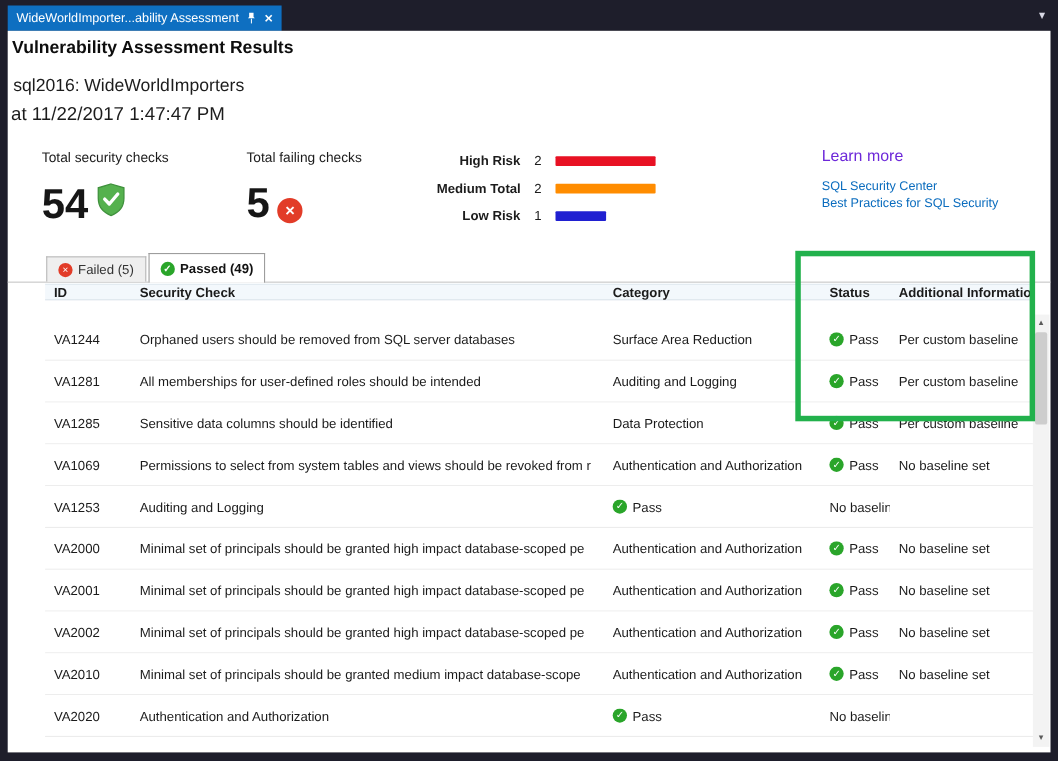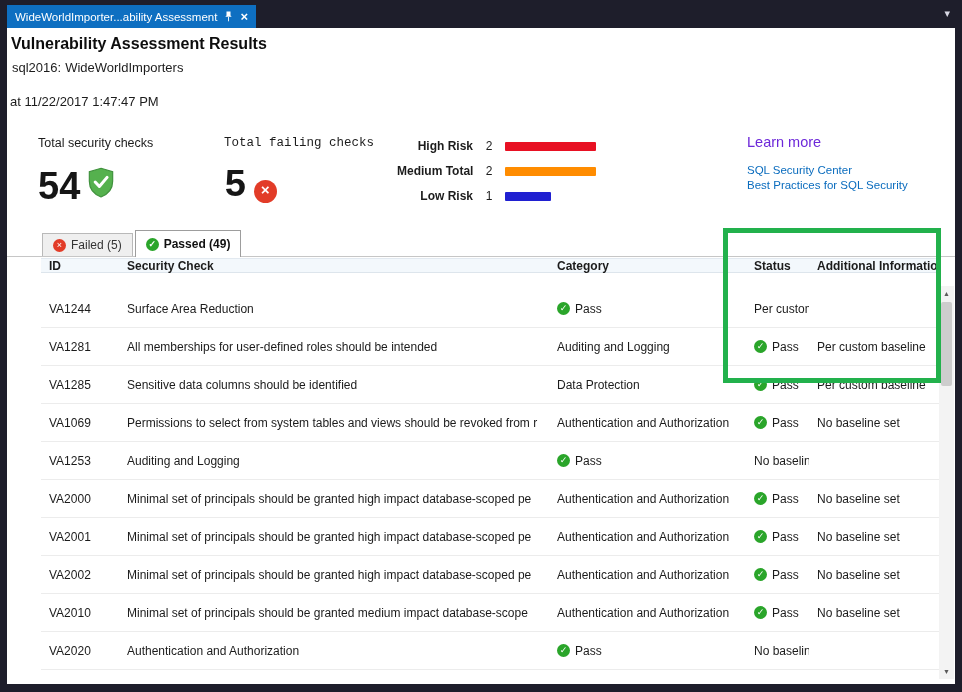--- a/index.html
+++ b/index.html
@@ -20,28 +20,28 @@
            display:flex;align-items:center;gap:7px;padding:0 8px;font-size:11.5px;cursor:default;text-align:center;}
   .doc-tab .tab-title{white-space:nowrap;}
   .pin-icon{display:inline-flex;align-items:center;}
   .close-icon{font-size:13px;line-height:1;font-weight:bold;}
   .titlebar-chevron{position:absolute;right:12px;top:7px;color:#d8d8e4;font-size:11px;}
 
   
   .content{position:absolute;left:7px;top:28px;width:948px;height:656px;background:#fff;color:#1c1c1c;padding-left:48px;}
 
   .page-title{position:absolute;left:4px;top:7px;font-size:16px;font-weight:bold;color:#0d0d0d;}
-  .server-line{position:absolute;left:5px;top:32px;font-size:13px;}
+  .server-line{position:absolute;left:5px;top:42px;font-size:16px;}
   .server-line .db{margin-left:4px;}
-  .timestamp{position:absolute;left:3px;top:66px;font-size:13px;}
+  .timestamp{position:absolute;left:3px;top:66px;font-size:17px;}
 
   
   .metric{position:absolute;top:108px;}
   .metric-total{left:31px;}
-  .metric-failing{left:217px;font-family:Liberation Mono, monospace;}
+  .metric-failing{left:217px;}
   .metric-label{font-size:12.5px;margin-bottom:14px;}
   .metric-value{display:flex;align-items:flex-end;gap:7px;font-size:38px;font-weight:bold;line-height:1.15;color:#161616;}
   .shield-icon{margin-bottom:1px;}
   .big-fail-circle{width:23px;height:23px;border-radius:50%;background:var(--fail-red);color:#fff;
                    display:flex;align-items:center;justify-content:center;font-size:15px;font-weight:bold;margin-bottom:5px;}
 
   .risk-chart{position:absolute;left:390px;top:110px;}
   .risk-row{display:flex;align-items:center;height:16px;margin-bottom:9px;}
   .risk-label{width:76px;text-align:right;font-weight:bold;font-size:12px;white-space:nowrap;}
   .risk-value{width:32px;text-align:center;font-size:12px;}
@@ -170,20 +170,21 @@
       <div>ID</div>
       <div>Security Check</div>
       <div>Category</div>
       <div>Status</div>
       <div>Additional Information</div>
     </div>
 
     <div class="table-body">
         <div class="table-row grid-cols">
           <div>VA1244</div>
+          <div>Orphaned users should be removed from SQL server databases</div>
           <div>Surface Area Reduction</div>
           <div class="cell-status">
             <span class="circle-icon circle-pass">✓</span>
             <span>Pass</span>
           </div>
           <div>Per custom baseline</div>
         </div>
         <div class="table-row grid-cols">
           <div>VA1281</div>
           <div>All memberships for user-defined roles should be intended</div>

